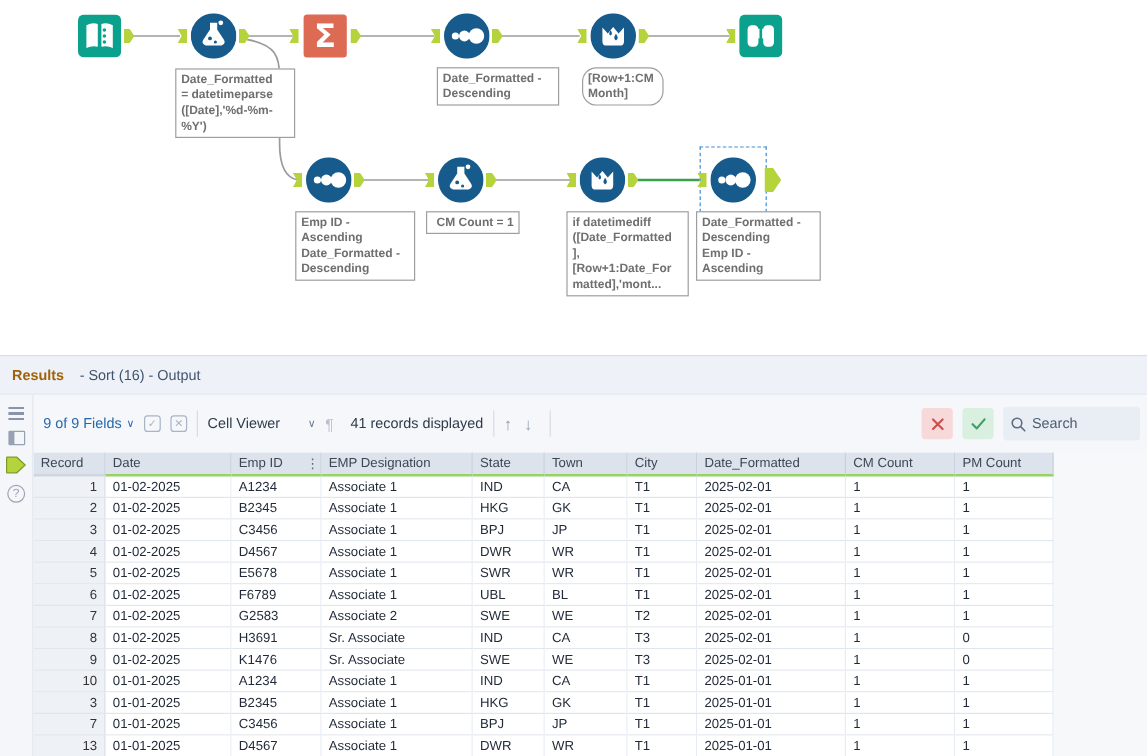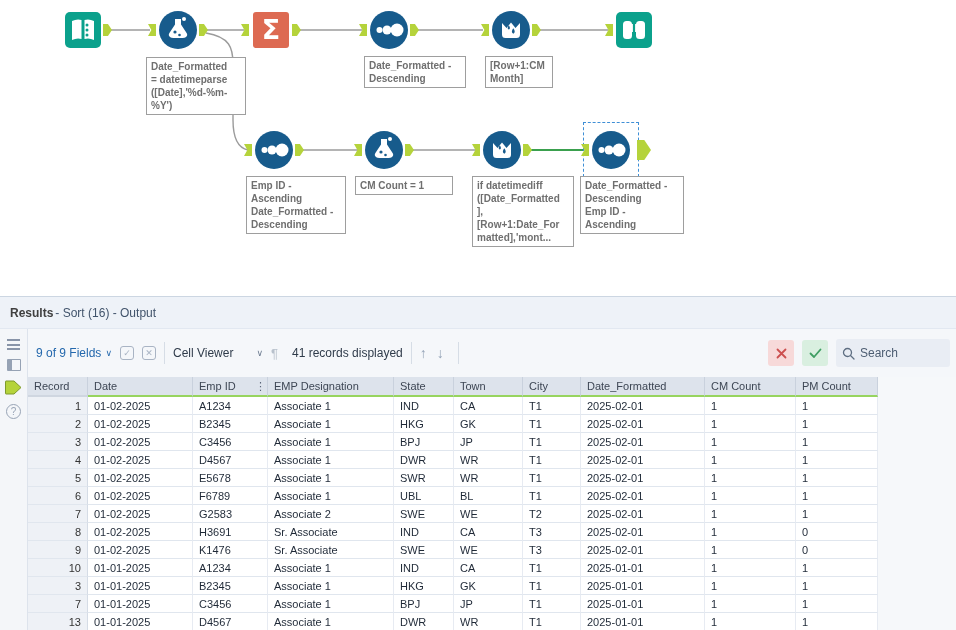--- a/index.html
+++ b/index.html
@@ -19,21 +19,21 @@
           color:#6f6f6f; font-size:10px; font-weight:bold; line-height:1.3;
           padding:2px 4px; white-space:pre-line; }
   .sel-rect { position:absolute; z-index:1; border:1px dashed #3f8fd6; background:#fff; }
 
   
   .results { position:absolute; left:0; top:296px; width:956px; height:334px;
              border-top:1px solid #ccd6e2; background:#f5f7fa; }
   .res-header { height:32px; background:#eef2f8; border-bottom:1px solid #e2e8f1;
                 display:flex; align-items:center; padding-left:10px;
                 font-size:12px; color:#41536b; }
-  .res-header b { color:#404040; margin-right:2px; }
+  .res-header b { color:#a16207; margin-right:13px; }
   .res-lower { display:flex; height:301px; }
   .strip { width:28px; background:#f4f6f9; border-right:1px solid #dde3ec;
            display:flex; flex-direction:column; align-items:center; padding-top:10px; gap:9px; }
   .main  { flex:1; display:flex; flex-direction:column; }
   .toolbar { height:48px; background:#f5f7fa; display:flex; align-items:center;
              padding:0 6px 0 8px; gap:8px; font-size:12px; color:#2f3b4a; }
   .tb-sep { width:1px; height:22px; background:#d6dde6; }
   .link-blue { color:#2468ad; display:flex; align-items:center; gap:4px; cursor:default; }
   .chev { font-size:9px; line-height:1; }
   .boxicon { width:14px; height:14px; border:1px solid #a9b4c4; border-radius:3px;
@@ -198,27 +198,27 @@
   </div>
   <div class="anchor a-in" style="left:581px; top:144px;"></div>
   <div class="anchor a-big" style="left:637px; top:140px;"></div>
 
   <div class="note" style="left:146px; top:57px;  width:100px;">Date_Formatted
 = datetimeparse
 ([Date],'%d-%m-
 %Y')</div>
   <div class="note" style="left:364px; top:56px;  width:102px;">Date_Formatted -
 Descending</div>
-  <div class="note" style="left:485px; top:56px;  width:68px;">[Row+1:CM
+  <div class="note" style="left:485px; top:56px;  width:68px;border-radius:12px;">[Row+1:CM
 Month]</div>
   <div class="note" style="left:246px; top:176px; width:100px;">Emp ID -
 Ascending
 Date_Formatted -
 Descending</div>
-  <div class="note" style="left:355px; top:176px; width:98px;">CM Count = 1</div>
+  <div class="note" style="left:355px; top:176px; width:78px;text-align:right;">CM Count = 1</div>
   <div class="note" style="left:472px; top:176px; width:102px;">if datetimediff
 ([Date_Formatted
 ],
 [Row+1:Date_For
 matted],'mont...</div>
   <div class="note" style="left:580px; top:176px; width:104px;">Date_Formatted -
 Descending
 Emp ID -
 Ascending</div>
 </div>

